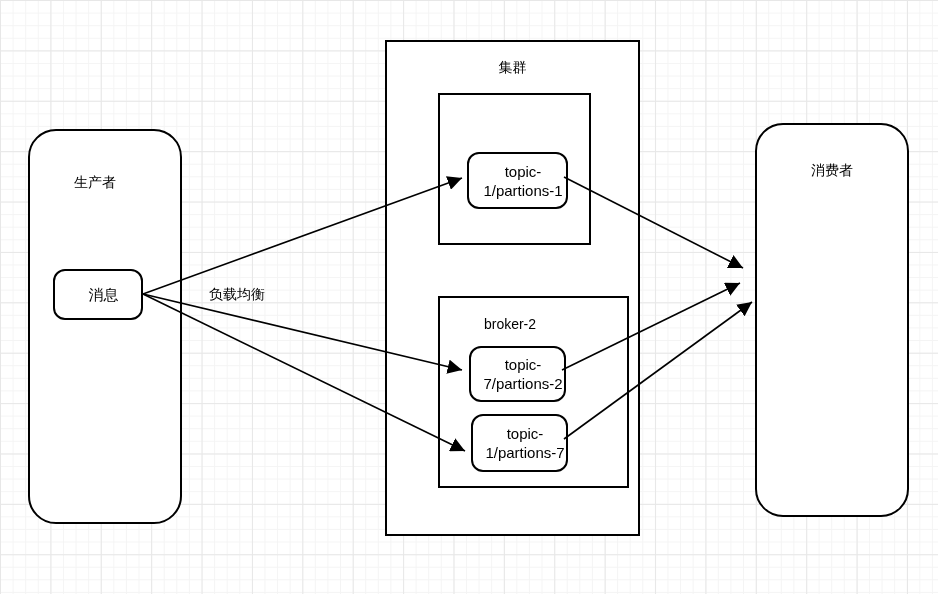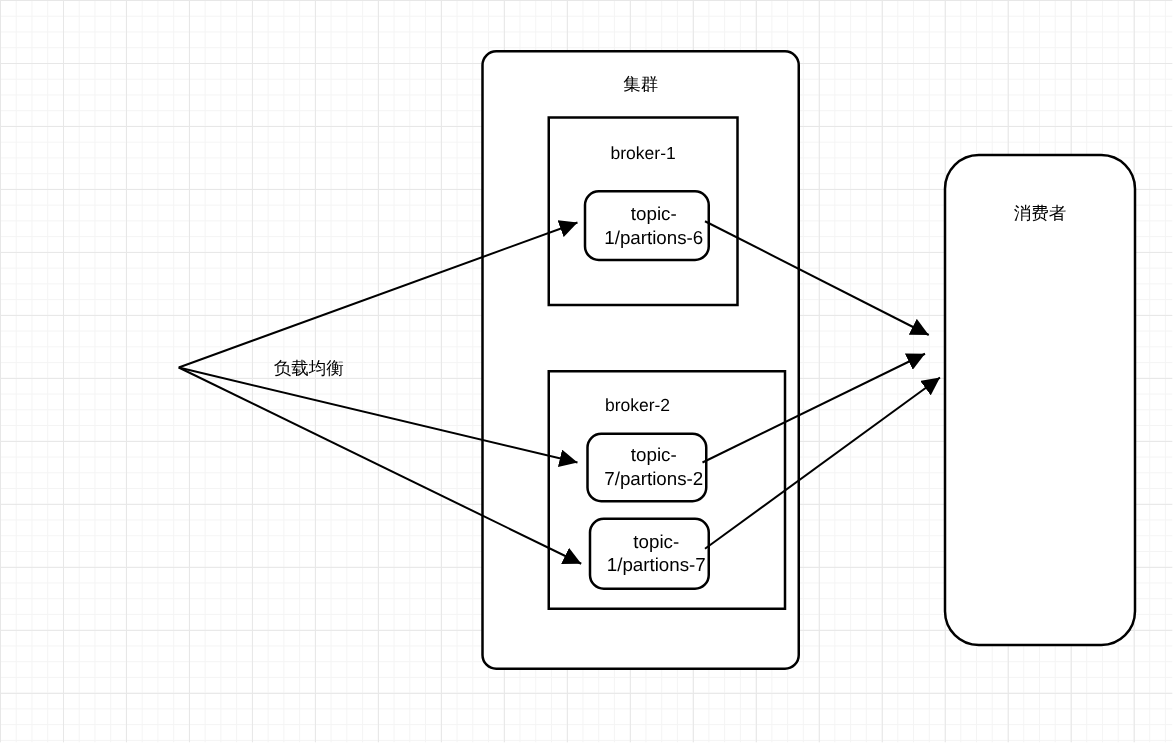--- a/index.html
+++ b/index.html
@@ -76,30 +76,36 @@
     font-size: 14px;
     z-index: 11;
     white-space: nowrap;
   }
 </style>
 </head>
 <body>
 
 <div class="canvas">
 
+  <div class="shape container-shape" style="left:28px; top:129px; width:154px; height:395px;">
+    <span class="lbl lbl-abs" style="left:65px; top:51px;">生产者</span>
 
-  <div class="shape square" style="left:385px; top:40px; width:255px; height:496px;border-radius:12px;">
+    <div class="shape small-rounded" style="left:23px; top:138px; width:90px; height:51px;">
+      <div class="msg-center lbl">消息</div>
+    </div>
+  </div>
+
+  <div class="shape square" style="left:385px; top:40px; width:255px; height:496px;">
     <span class="lbl lbl-topcenter" style="top:17px;">集群</span>
 
     <div class="shape square" style="left:51px; top:51px; width:153px; height:152px;">
-      <span class="lbl lbl-topcenter" style="top:19px;">broker-1</span>
 
       <div class="shape small-rounded topic-box" style="left:27px; top:57px; width:101px; height:57px;">
         <span>topic-</span>
-        <span>1/partions-6</span>
+        <span>1/partions-1</span>
       </div>
     </div>
 
     <div class="shape square" style="left:51px; top:254px; width:191px; height:192px;">
       <span class="lbl lbl-abs" style="left:70px; top:26px;text-align:right;">broker-2</span>
 
       <div class="shape small-rounded topic-box" style="left:29px; top:48px; width:97px; height:56px;">
         <span>topic-</span>
         <span>7/partions-2</span>
       </div>
@@ -108,21 +114,21 @@
         <span>topic-</span>
         <span>1/partions-7</span>
       </div>
     </div>
   </div>
 
   <div class="shape container-shape" style="left:755px; top:123px; width:154px; height:394px;">
     <span class="lbl lbl-topcenter" style="top:37px;">消费者</span>
   </div>
 
-  <span class="edge-label" style="left:247px; top:295px;text-align:right;">负载均衡</span>
+  <span class="edge-label" style="left:237px; top:295px;text-align:right;">负载均衡</span>
 
   <svg class="edge-layer" width="938" height="594" viewBox="0 0 938 594" xmlns="http://www.w3.org/2000/svg">
     <defs>
       <marker id="arrowhead" viewBox="0 0 10 10" refX="10" refY="5" markerWidth="9" markerHeight="9" orient="auto-start-reverse">
         <path d="M 0 0 L 10 5 L 0 10 z" fill="#000000"></path>
       </marker>
     </defs>
     <g stroke="#000000" stroke-width="1.6" fill="none">
       <line x1="143" y1="294" x2="462" y2="178" marker-end="url(#arrowhead)"></line>
       <line x1="143" y1="294" x2="462" y2="370" marker-end="url(#arrowhead)"></line>

